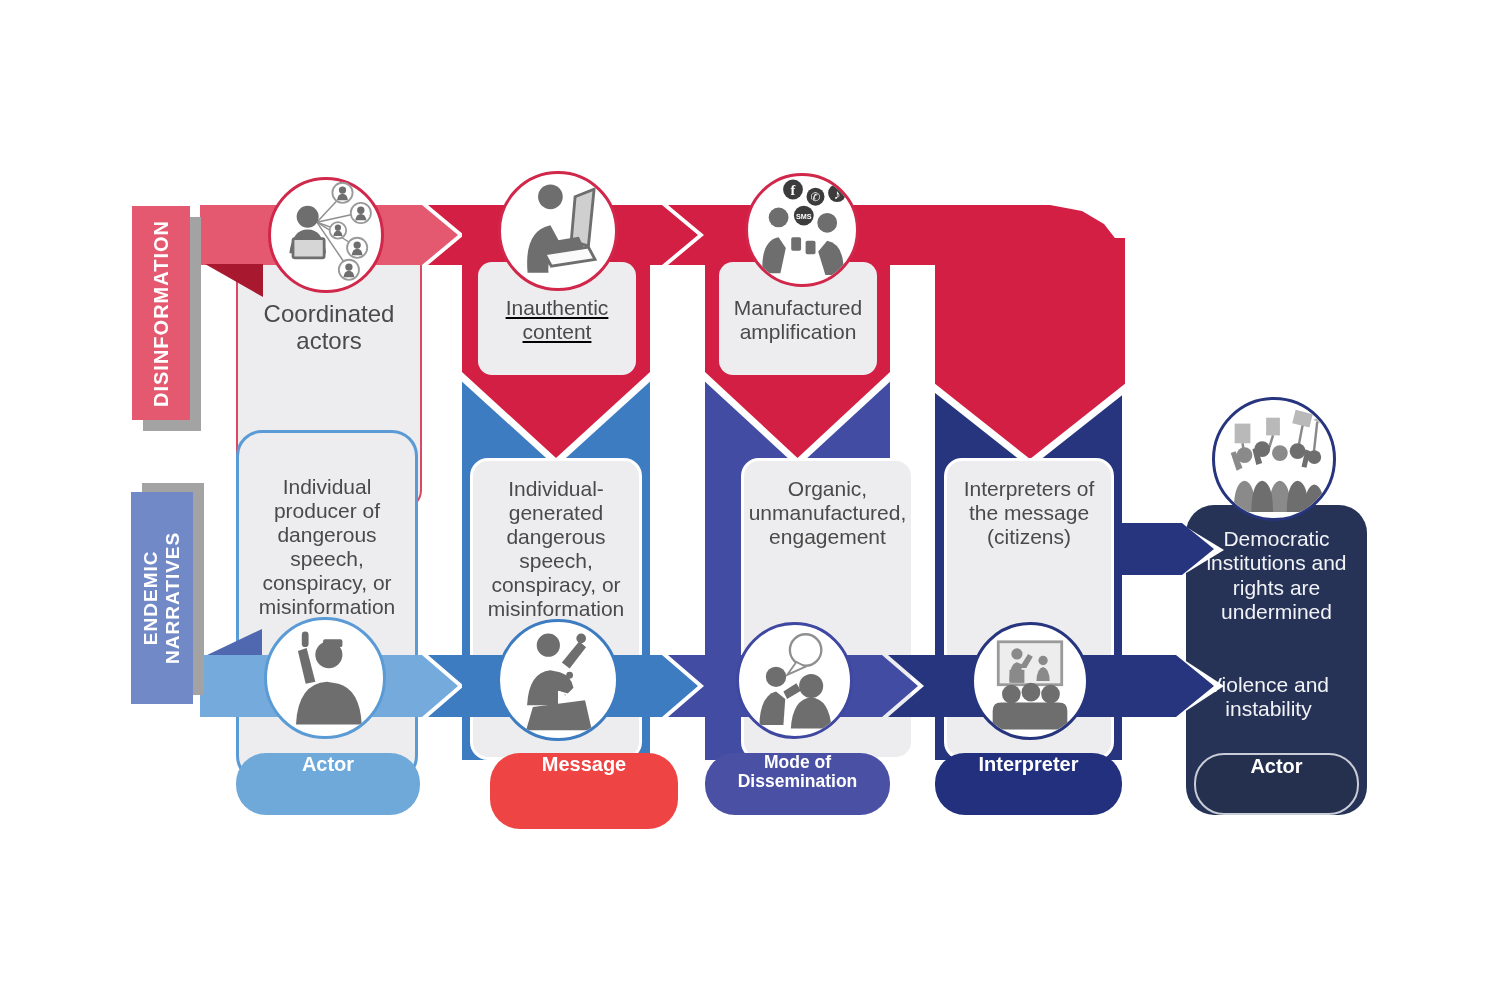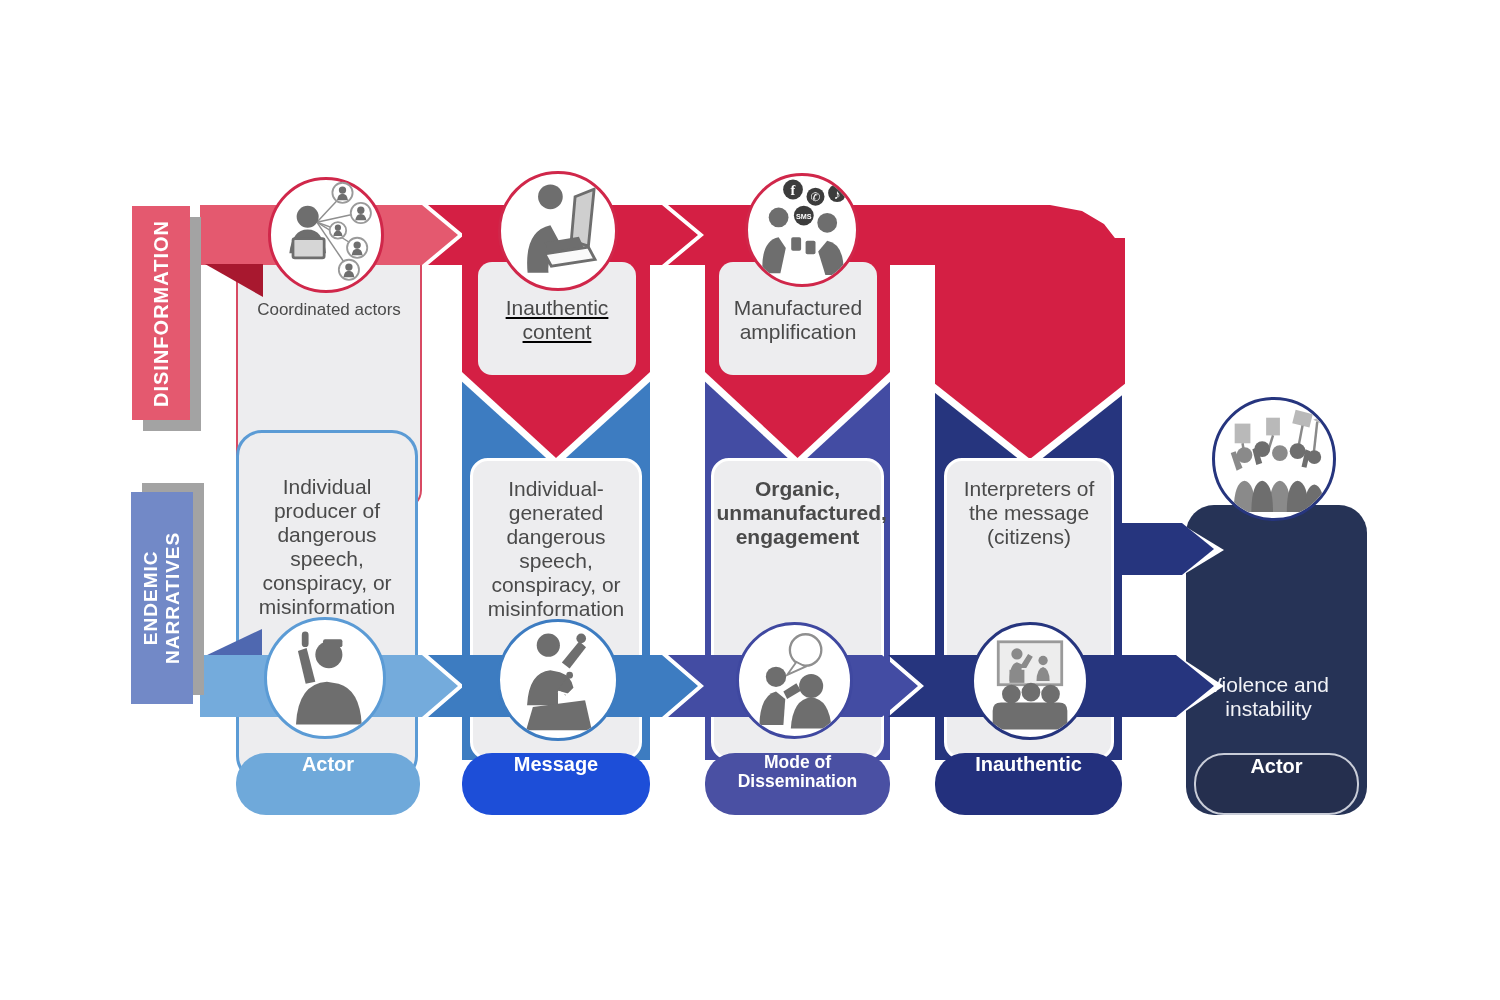--- a/index.html
+++ b/index.html
@@ -20,21 +20,21 @@
 <body>
 
 <div class="stage">
 
   <div class="abs" style="left:462px;top:368px;width:188px;height:392px;background:#3d7cc1;z-index:1;"></div>
   <div class="abs" style="left:705px;top:368px;width:185px;height:392px;background:#434ca3;z-index:1;"></div>
   <div class="abs" style="left:935px;top:368px;width:187px;height:392px;background:#26357e;z-index:1;"></div>
 
   <div class="abs graybox" style="left:236px;top:238px;width:182px;height:268px;border:2.5px solid #d84a63;
               border-radius:5px 5px 20px 20px;z-index:1;">
-    <div class="cell-text" style="margin:60px auto 0;width:150px;font-size:17px;">Coordinated actors</div>
+    <div class="cell-text" style="margin:60px auto 0;width:150px;font-size:24px;">Coordinated actors</div>
   </div>
 
   <div class="abs graybox" style="left:236px;top:430px;width:182px;height:352px;border:3px solid #5b9bd5;
               border-radius:26px;z-index:2;box-sizing:border-box;">
     <div class="cell-text" style="margin:42px auto 0;width:152px;">Individual producer of dangerous speech, conspiracy, or misinformation</div>
   </div>
   <div class="abs" style="left:458px;top:205px;width:196px;height:262px;background:#ffffff;z-index:2;
               clip-path:polygon(0 0,100% 0,100% 66%,50% 100%,0 66%);"></div>
   <div class="abs" style="left:701px;top:205px;width:193px;height:262px;background:#ffffff;z-index:2;
               clip-path:polygon(0 0,100% 0,100% 66%,50% 100%,0 66%);"></div>
@@ -62,31 +62,32 @@
   <div class="abs graybox" style="left:478px;top:262px;width:158px;height:113px;border-radius:14px;z-index:4;text-decoration:underline;">
     <div class="cell-text" style="margin:34px auto 0;width:140px;">Inauthentic content</div>
   </div>
   <div class="abs graybox" style="left:719px;top:262px;width:158px;height:113px;border-radius:14px;z-index:4;">
     <div class="cell-text" style="margin:34px auto 0;width:150px;">Manufactured amplification</div>
   </div>
   <div class="abs graybox" style="left:470px;top:458px;width:172px;height:302px;border-radius:18px;z-index:4;
               border:3px solid #ffffff;box-sizing:border-box;">
     <div class="cell-text" style="margin:16px auto 0;width:150px;">Individual-generated dangerous speech, conspiracy, or misinformation</div>
   </div>
-  <div class="abs graybox" style="left:711px;top:458px;width:173px;height:302px;border-radius:18px;z-index:4;
-              border:3px solid #ffffff;box-sizing:border-box;font-weight:bold;">
+  <div class="abs graybox" style="left:741px;top:458px;width:173px;height:302px;border-radius:18px;z-index:4;
+              border:3px solid #ffffff;box-sizing:border-box;">
     <div class="cell-text" style="margin:16px auto 0;width:162px;">Organic, unmanufactured, engagement</div>
   </div>
   <div class="abs graybox" style="left:944px;top:458px;width:170px;height:302px;border-radius:18px;z-index:4;
               border:3px solid #ffffff;box-sizing:border-box;">
     <div class="cell-text" style="margin:16px auto 0;width:150px;">Interpreters of the message (citizens)</div>
   </div>
 
   <div class="abs" style="left:1186px;top:505px;width:181px;height:310px;background:#263356;
               border-radius:28px;z-index:5;">
+    <div class="darktext" style="position:absolute;top:22px;left:10px;width:161px;">Democratic institutions and rights are undermined</div>
     <div class="darktext" style="position:absolute;top:168px;left:2px;width:161px;">Violence and instability</div>
   </div>
   <div class="abs" style="left:205px;top:629px;width:57px;height:27px;background:#4f68b0;z-index:5;
               clip-path:polygon(0 100%,100% 0,100% 100%);"></div>
 
   <div class="abs" style="left:1168px;top:516px;width:56px;height:68px;background:#ffffff;z-index:6;
               clip-path:polygon(0 0,100% 50%,0 100%);"></div>
   <div class="abs" style="left:1166px;top:648px;width:58px;height:76px;background:#ffffff;z-index:6;
               clip-path:polygon(0 0,100% 50%,0 100%);"></div>
 
@@ -272,28 +273,28 @@
         <path d="M88 68 l4 -18 5 2 -4 17 z"></path>
         <circle cx="101" cy="58" r="7"></circle>
           <path d="M91 114 q0 -26 10 -28 q10 2 10 28 z"></path>
       </g>
     </svg>
   </div>
 
   <div class="abs pill" style="left:236px;top:753px;width:184px;height:62px;background:#6fa9da;z-index:9;">
     <span>Actor</span>
   </div>
-  <div class="abs pill" style="left:462px;top:753px;width:188px;height:62px;background:#1d4ed8;z-index:9;">
+  <div class="abs pill" style="left:490px;top:753px;width:188px;height:76px;background:#ef4444;z-index:9;">
     <span>Message</span>
   </div>
   <div class="abs pill" style="left:705px;top:753px;width:185px;height:62px;background:#4a50a3;z-index:9;font-size:17.5px;">
     <span style="display:block;width:130px;">Mode of Dissemination</span>
   </div>
   <div class="abs pill" style="left:935px;top:753px;width:187px;height:62px;background:#23307d;z-index:9;">
-    <span>Inauthentic</span>
+    <span>Interpreter</span>
   </div>
   <div class="abs pill" style="left:1194px;top:753px;width:165px;height:62px;background:#252f4e;z-index:9;
               border:2px solid #c9cdd8;box-sizing:border-box;">
     <span>Actor</span>
   </div>
 
   <div class="abs vlabel" style="left:132px;top:206px;width:58px;height:214px;background:#e4596f;z-index:9;
               box-shadow:11px 11px 0 0 #a3a3a3;">
     <div class="vtext" style="font-size:20px;white-space:nowrap;">DISINFORMATION</div>
   </div>

